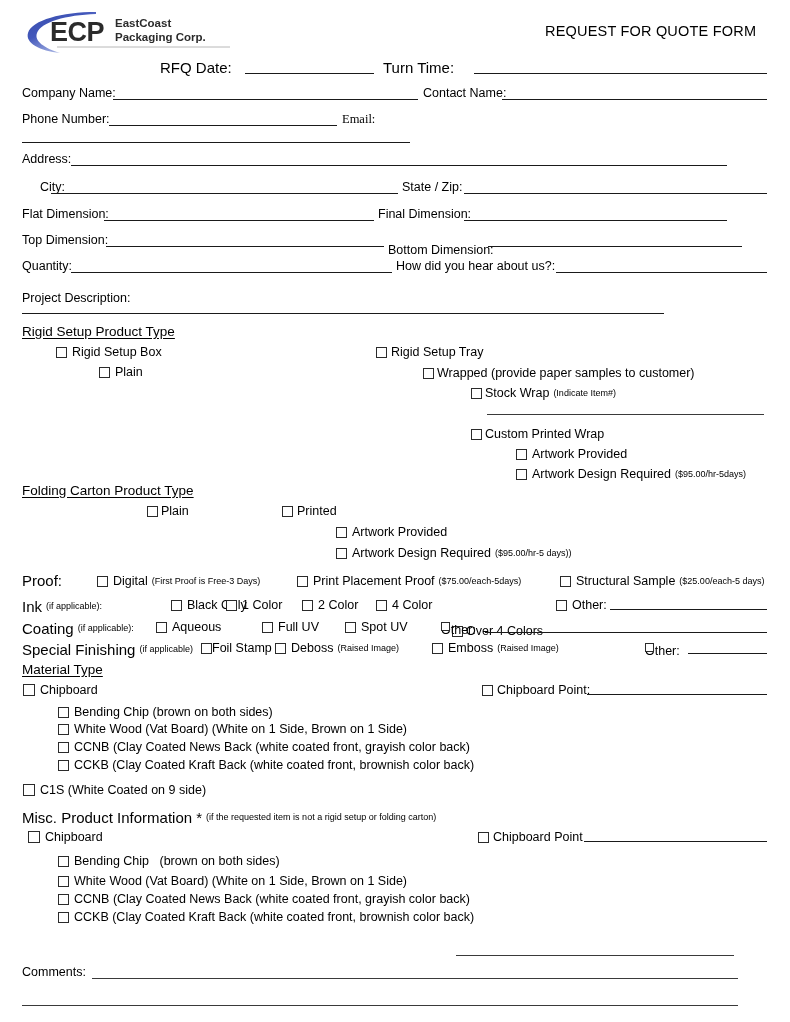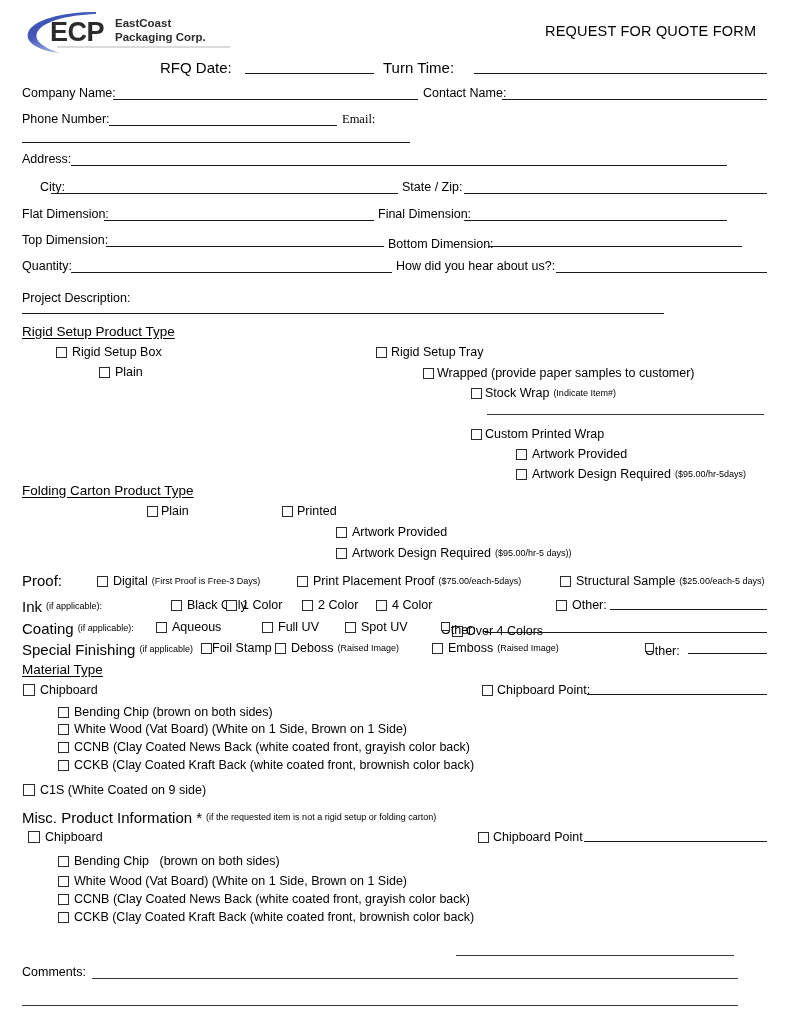--- a/index.html
+++ b/index.html
@@ -149,21 +149,21 @@
 
   <div class="abs t" style="left:22px; top:207px;">Flat Dimension:</div>
   <div class="abs rule" style="left:104px; top:220px; width:270px;"></div>
 
   <div class="abs t" style="left:378px; top:207px;">Final Dimension:</div>
   <div class="abs rule" style="left:464px; top:220px; width:263px;"></div>
 
   <div class="abs t" style="left:22px; top:233px;">Top Dimension:</div>
   <div class="abs rule" style="left:106px; top:246px; width:278px;"></div>
 
-  <div class="abs t" style="left:388px; top:237px;">Bottom Dimension:</div>
+  <div class="abs t" style="left:388px; top:243px;">Bottom Dimension:</div>
   <div class="abs rule" style="left:488px; top:246px; width:254px;"></div>
 
   <div class="abs t" style="left:22px; top:259px;">Quantity:</div>
   <div class="abs rule" style="left:71px; top:272px; width:321px;"></div>
 
   <div class="abs t" style="left:396px; top:259px;">How did you hear about us?:</div>
   <div class="abs rule" style="left:556px; top:272px; width:211px;"></div>
 
   <div class="abs t" style="left:22px; top:291px;">Project Description:</div>
   <div class="abs rule" style="left:22px; top:313px; width:642px;"></div>

